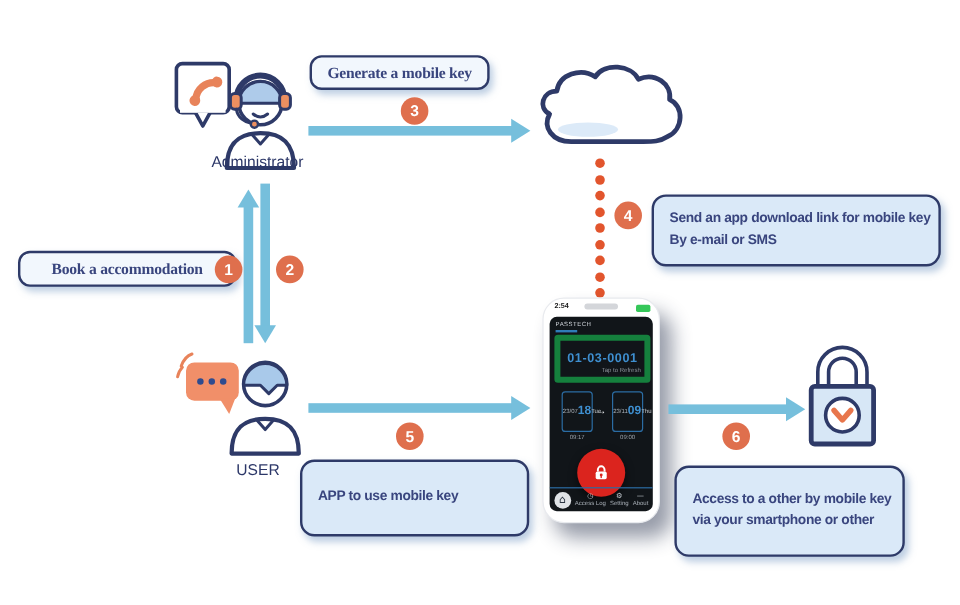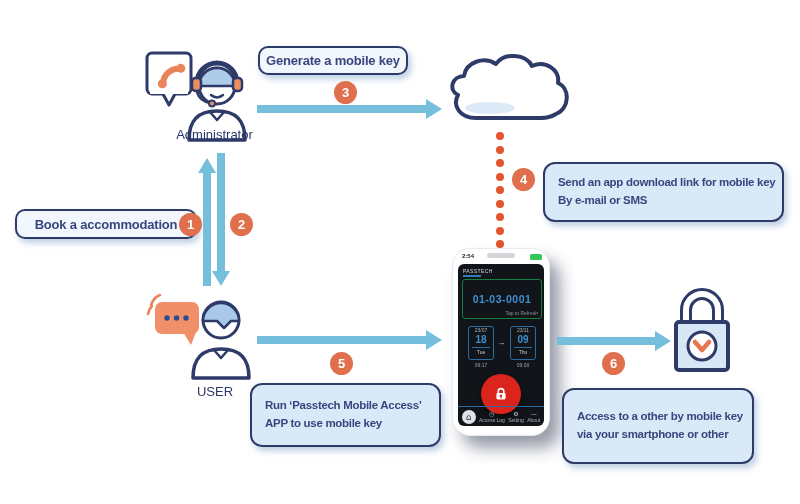--- a/index.html
+++ b/index.html
@@ -4,21 +4,21 @@
 <style>
   * { margin:0; padding:0; box-sizing:border-box; }
   html,body { background:#fff; }
   body { font-family:"Liberation Sans", sans-serif; }
   .canvas { position:relative; width:800px; height:504px; background:#ffffff; overflow:hidden; }
 
   
   .box { position:absolute; border:2.5px solid #2E3A68; color:#39457E; font-weight:700;
          display:flex; align-items:center; justify-content:center;
          box-shadow:3px 4px 6px rgba(125,160,200,0.5); }
-  .box.small { background:#F2F7FD; border-radius:10px; font-size:13px; letter-spacing:-0.2px; }
+  .box.small { background:#F2F7FD; border-radius:10px; font-size:13px; letter-spacing:-0.2px;font-family:Liberation Serif, serif; }
   .box.big   { background:#DAE9F8; border-radius:12px; font-size:11.5px; letter-spacing:-0.3px;
                flex-direction:column; align-items:flex-start; justify-content:center;
                padding-left:13px; line-height:1.55; }
   .box.big div { white-space:nowrap;text-align:right; }
 
   
   .badge { position:absolute; width:23px; height:23px; border-radius:50%; background:#DF6F4D;
            color:#fff; font-size:13px; font-weight:700; display:flex; align-items:center; justify-content:center; }
 
   
@@ -39,26 +39,26 @@
   .phone { position:absolute; left:452px; top:248px; width:98px; height:188px; background:#fff;
            border:1px solid #E8EAEE; border-radius:18px; box-shadow:10px 12px 16px rgba(25,35,65,0.45); }
   .ph-time { position:absolute; left:9px; top:4px; font-size:6px; font-weight:700; color:#1A1A1A; }
   .ph-notch { position:absolute; left:50%; top:4px; transform:translateX(-50%); width:28px; height:5px;
               background:#D4D6DA; border-radius:3px; }
   .ph-batt { position:absolute; right:7px; top:5px; width:12px; height:6px; background:#35C759; border-radius:1.5px; }
   .ph-screen { position:absolute; left:5px; right:5px; top:15px; bottom:9px; background:#111519;
                border-radius:6px; overflow:hidden; }
   .ph-logo { position:absolute; left:5px; top:4px; font-size:5px; color:#D8DDE3; letter-spacing:0.4px; }
   .ph-logo-bar { position:absolute; left:5px; top:11px; width:18px; height:2px; background:#2F7CB8; }
-  .ph-panel { position:absolute; left:4px; top:15px; width:80px; height:40px; border:1px solid #15803d;
+  .ph-panel { position:absolute; left:4px; top:15px; width:80px; height:40px; border:5px solid #15803d;
               border-radius:3px; display:flex; align-items:center; justify-content:center; }
   .ph-room { color:#3E8FD0; font-size:10.5px; font-weight:700; letter-spacing:0.5px; }
   .ph-refresh { position:absolute; right:3px; bottom:2px; font-size:5px; color:#8A9098; }
   .ph-date { position:absolute; width:26px; height:34px; top:62px; border:1px solid #2B6CA3; border-radius:3px;
-             display:flex; flex-direction:column; align-items:center; }
+             display:flex; flex-direction:row; align-items:center; }
   .ph-date .d  { font-size:5px; color:#A9B0B8; line-height:7px; }
   .ph-date .n  { font-size:10px; font-weight:700; color:#3E8FD0; line-height:12px; }
   .ph-date .hr { width:18px; border-top:1px solid #2B6CA3; margin:1px 0; }
   .ph-date .w  { font-size:5px; color:#C8CDD2; line-height:7px; }
   .ph-dtime { position:absolute; top:98px; width:26px; text-align:center; font-size:5px; color:#9AA1A9; }
   .ph-arrow { position:absolute; left:50%; top:74px; transform:translateX(-50%); color:#E6E8EA; font-size:8px; }
   .ph-btn { position:absolute; left:50%; top:110px; transform:translateX(-50%); width:40px; height:40px;
             border-radius:50%; background:#DB241E; display:flex; align-items:center; justify-content:center;
             box-shadow:0 3px 7px rgba(0,0,0,0.55); }
   .ph-nav { position:absolute; left:0; right:0; bottom:0; height:20px; border-top:1.5px solid #2B6CA3;
@@ -153,21 +153,20 @@
     <path d="M67 58 L74 66 L81 58" fill="none" stroke="#2E3A68" stroke-width="2.5" stroke-linejoin="round"></path>
     <circle cx="74" cy="28" r="18" fill="#fff" stroke="#2E3A68" stroke-width="3"></circle>
     <path d="M56 29 A18 18 0 0 1 92 29 L84 29 L77 36 L70 29 Z" fill="#A9C9EA" stroke="#2E3A68" stroke-width="2.5" stroke-linejoin="round"></path>
   </svg>
   <div class="fig-label" style="left:165px; top:384px; width:100px;">USER</div>
 
   <div class="arrow-h" style="left:257px; top:336px; width:170px;"></div>
   <div class="badge" style="left:330px; top:352px;">5</div>
 
   <div class="box big" style="left:250px; top:383px; width:191px; height:64px;">
-    <div>Run ‘Passtech Mobile Access’</div>
     <div>APP to use mobile key</div>
   </div>
 
   <div class="phone">
     <span class="ph-time">2:54</span>
     <div class="ph-notch"></div>
     <div class="ph-batt"></div>
     <div class="ph-screen">
       <span class="ph-logo">PASSTECH</span>
       <div class="ph-logo-bar"></div>

